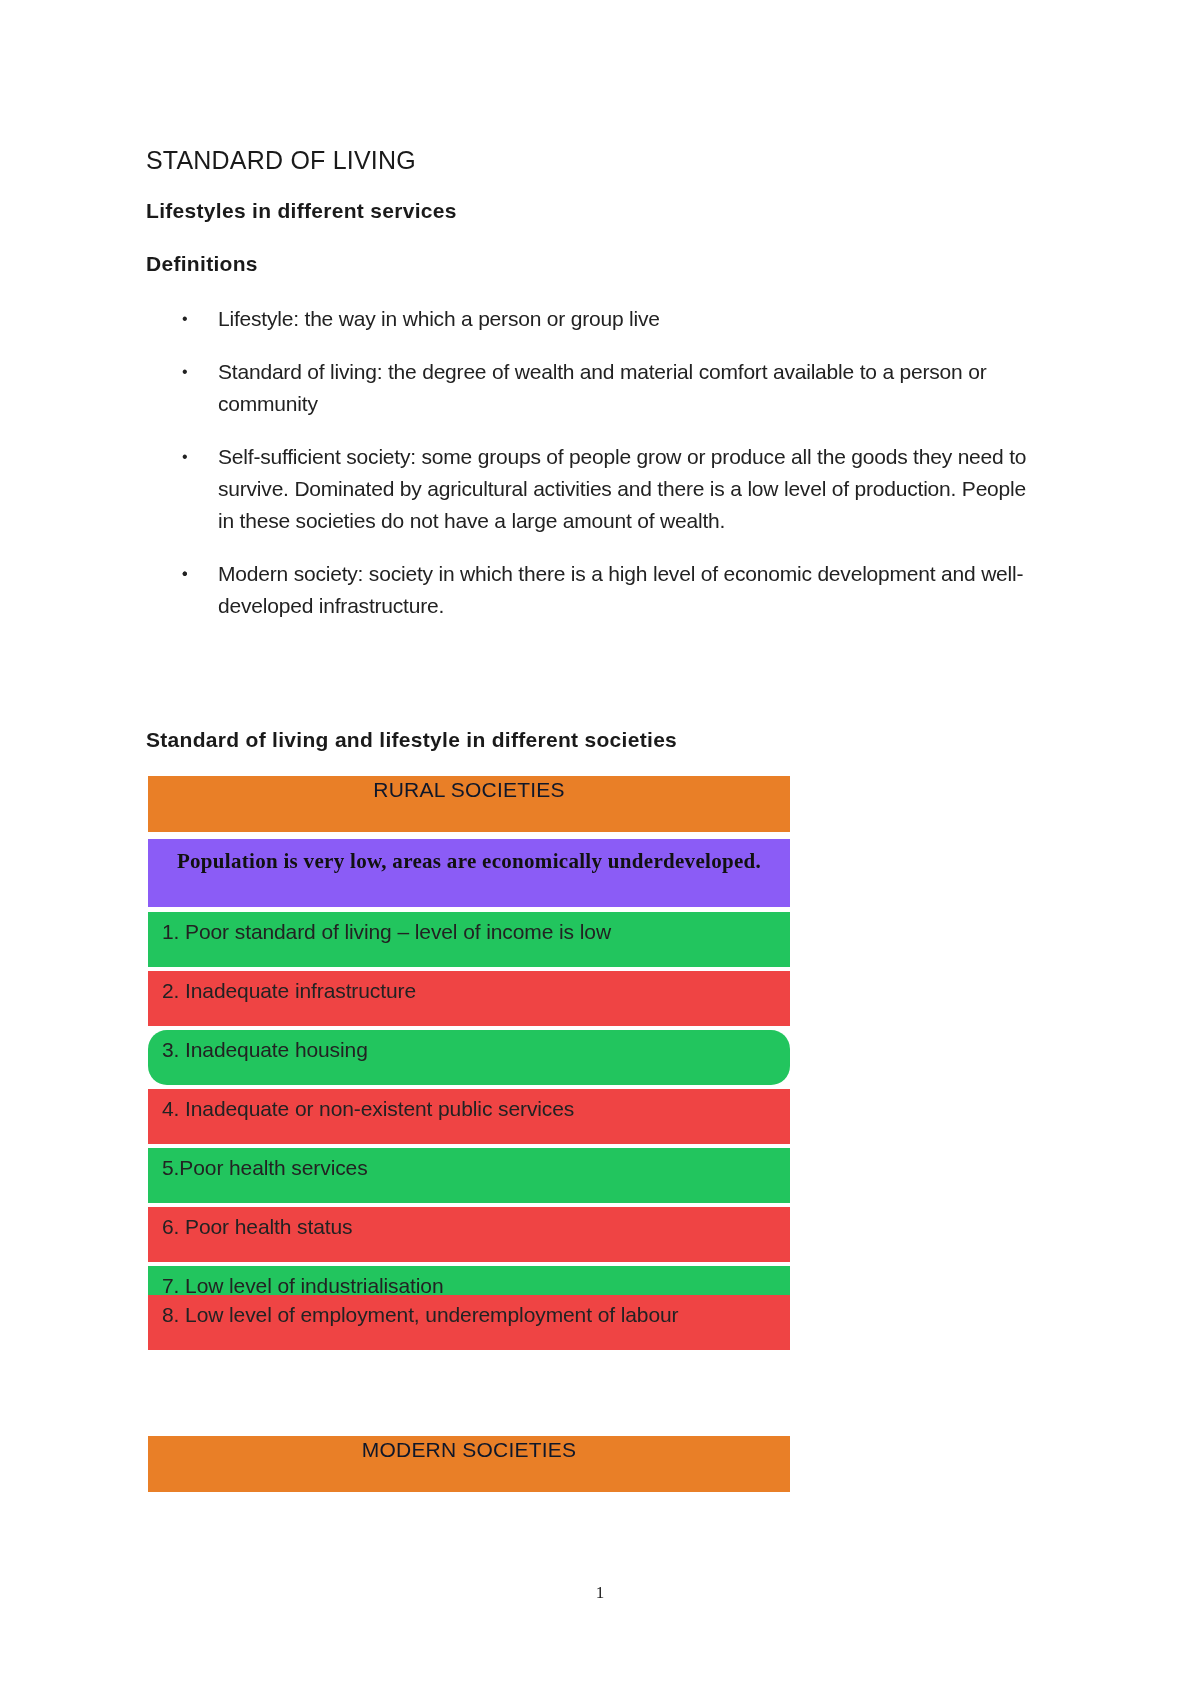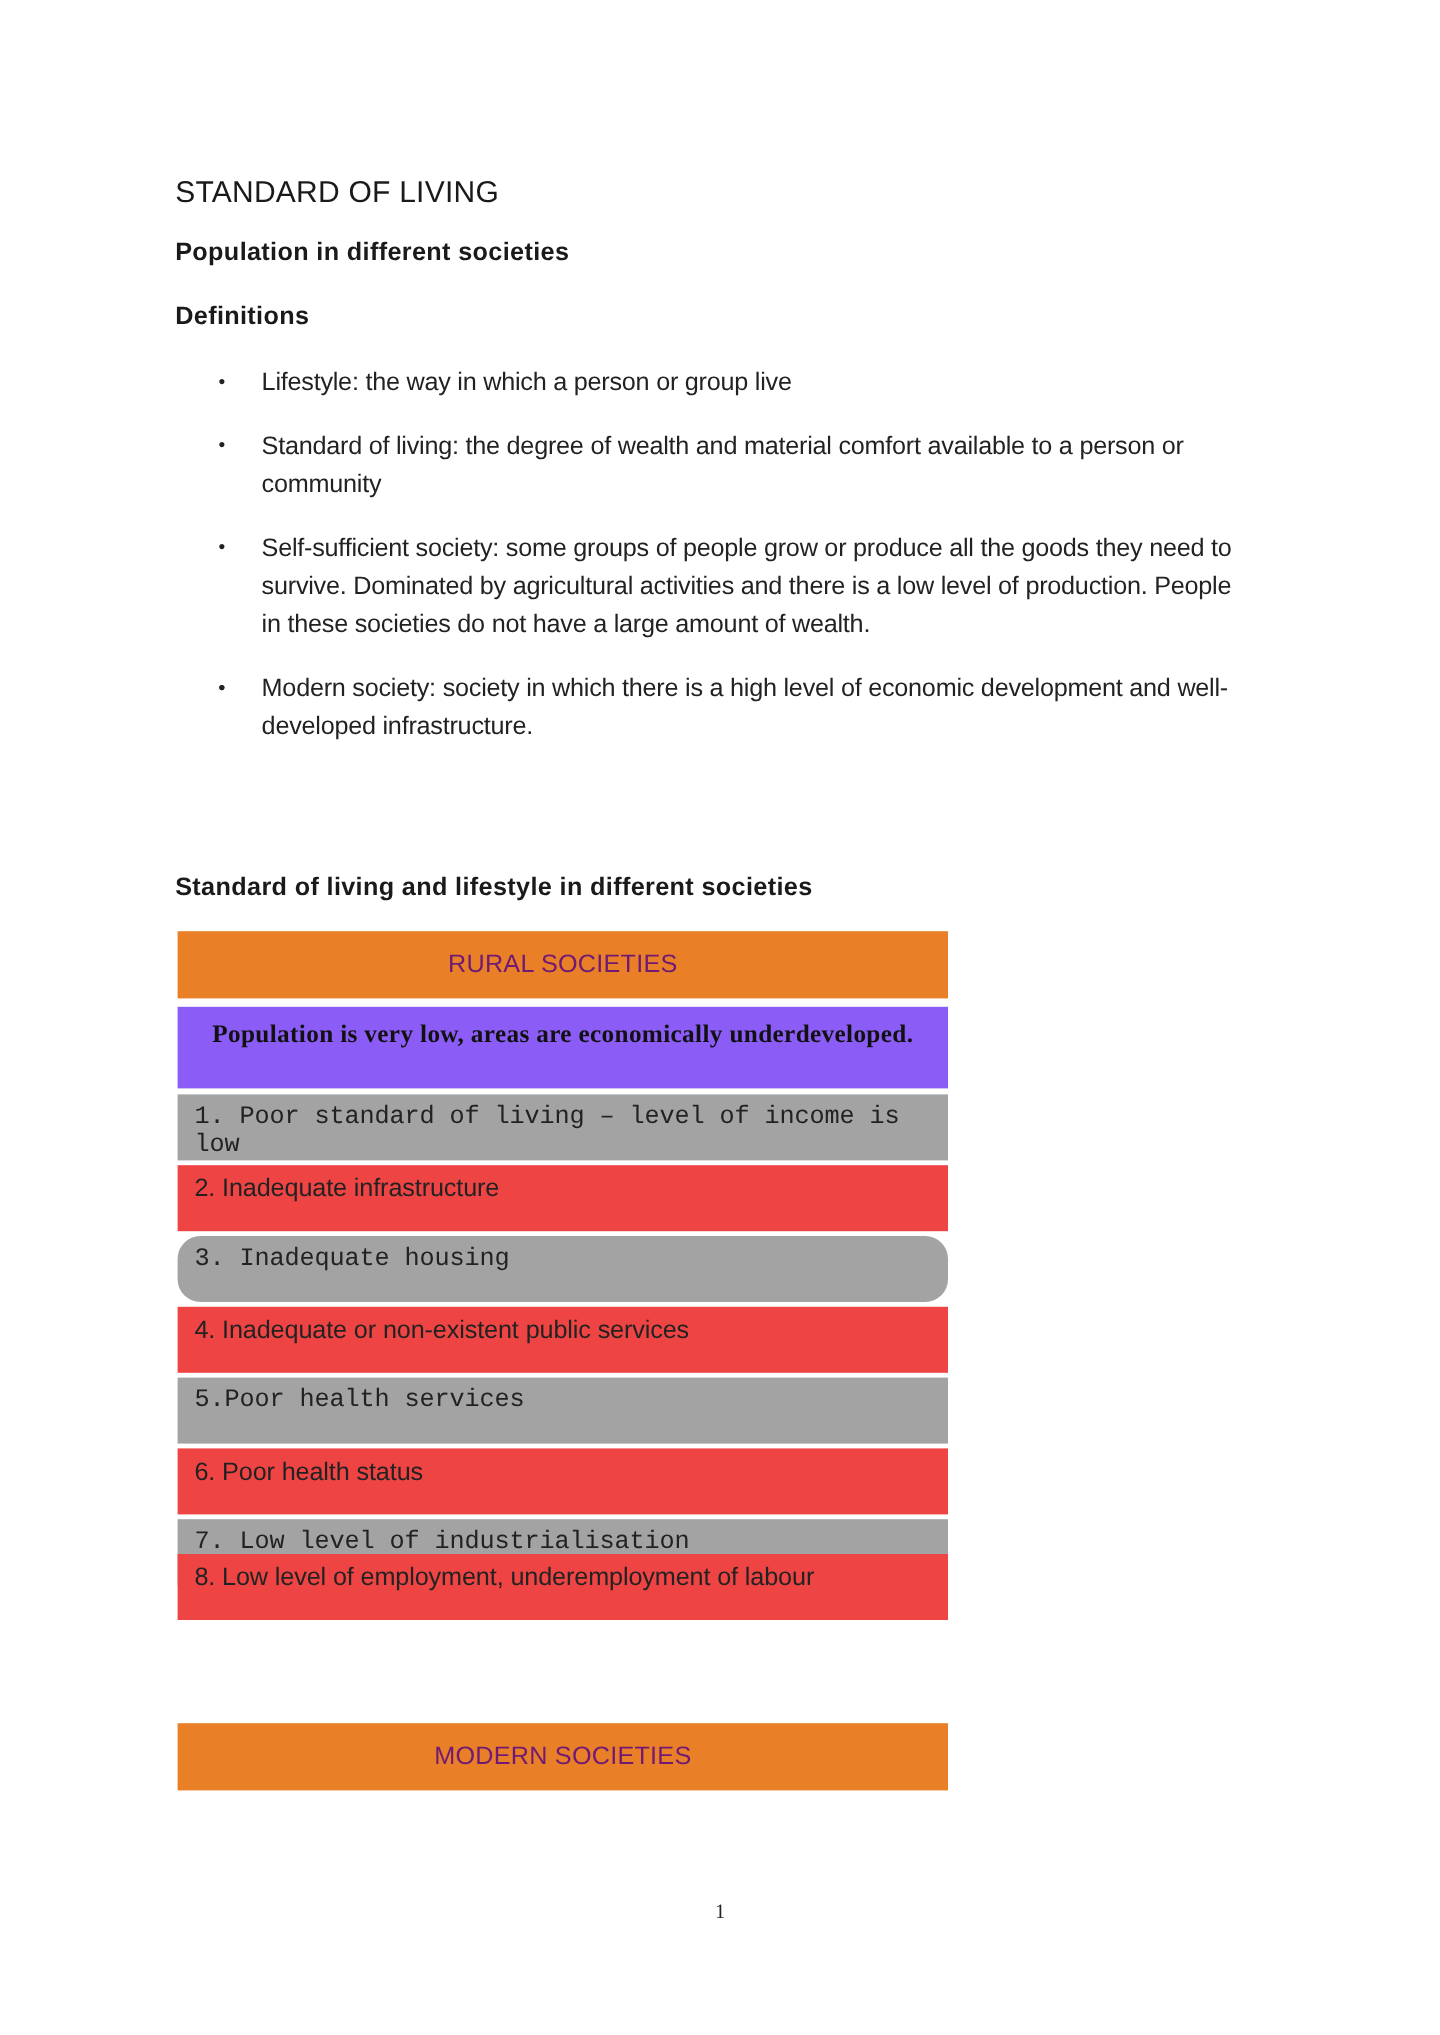--- a/index.html
+++ b/index.html
@@ -10,35 +10,35 @@
     .h-bold { font-size: 21px; font-weight: bold; letter-spacing: 0.3px; }
     .sub1 { left: 146px; top: 199px; }
     .sub2 { left: 146px; top: 252px; }
     .sub3 { left: 146px; top: 728px; }
     .defs { left: 146px; top: 303px; width: 900px; margin: 0; padding: 0; list-style: none; }
     .defs li { position: relative; padding-left: 72px; font-size: 21px; line-height: 32px;
                margin-bottom: 21px; color: #222; letter-spacing: -0.2px; }
     .defs li .bullet { position: absolute; left: 36px; top: 0; font-size: 16px; }
     .tbl { left: 148px; width: 642px; }
     .cell { position: absolute; left: 0; width: 642px; box-sizing: border-box; font-size: 21px; }
-    .hdr { background: #e97f27; color: #701a75; text-align: center; height: 56px;
-           padding-top: 16px; letter-spacing: 0.2px; }
+    .hdr { background: #e97f27; color: #0f172a; text-align: center; height: 56px;
+           padding-top: 2px; letter-spacing: 0.2px; }
     .intro { background: #8b5cf6; text-align: center; font-weight: bold; height: 68px;
              padding-top: 8px; line-height: 28px; color: #111; letter-spacing: 0.3px; font-family: Liberation Serif, serif; }
     .row { height: 55px; padding: 8px 0 0 14px; color: #222; letter-spacing: -0.1px; }
-    .row.light { background: #a3a3a3; font-family: Liberation Mono, monospace; }
+    .row.light { background: #22c55e; }
     .row.dark { background: #ef4444; }
     .pagenum { left: 0; width: 1200px; top: 1583px; text-align: center; font-size: 17px;
                font-family: "Liberation Serif", serif; color: #222; }
   </style>
 </head>
 <body>
 
 <div class="abs h-title">STANDARD OF LIVING</div>
-<div class="abs h-bold sub1">Population in different societies</div>
+<div class="abs h-bold sub1">Lifestyles in different services</div>
 <div class="abs h-bold sub2">Definitions</div>
 
 <ul class="abs defs">
   <li><span class="bullet">•</span><span>Lifestyle: the way in which a person or group live</span></li>
   <li><span class="bullet">•</span><span>Standard of living: the degree of wealth and material comfort available to a person or community</span></li>
   <li><span class="bullet">•</span><span>Self-sufficient society: some groups of people grow or produce all the goods they need to survive. Dominated by agricultural activities and there is a low level of production.  People in these societies do not have a large amount of wealth.</span></li>
   <li><span class="bullet">•</span></li>
   <li><span class="bullet">•</span><span>Modern society:  society in which there is a high level of economic development and well-developed infrastructure.</span></li>
 </ul>
 

